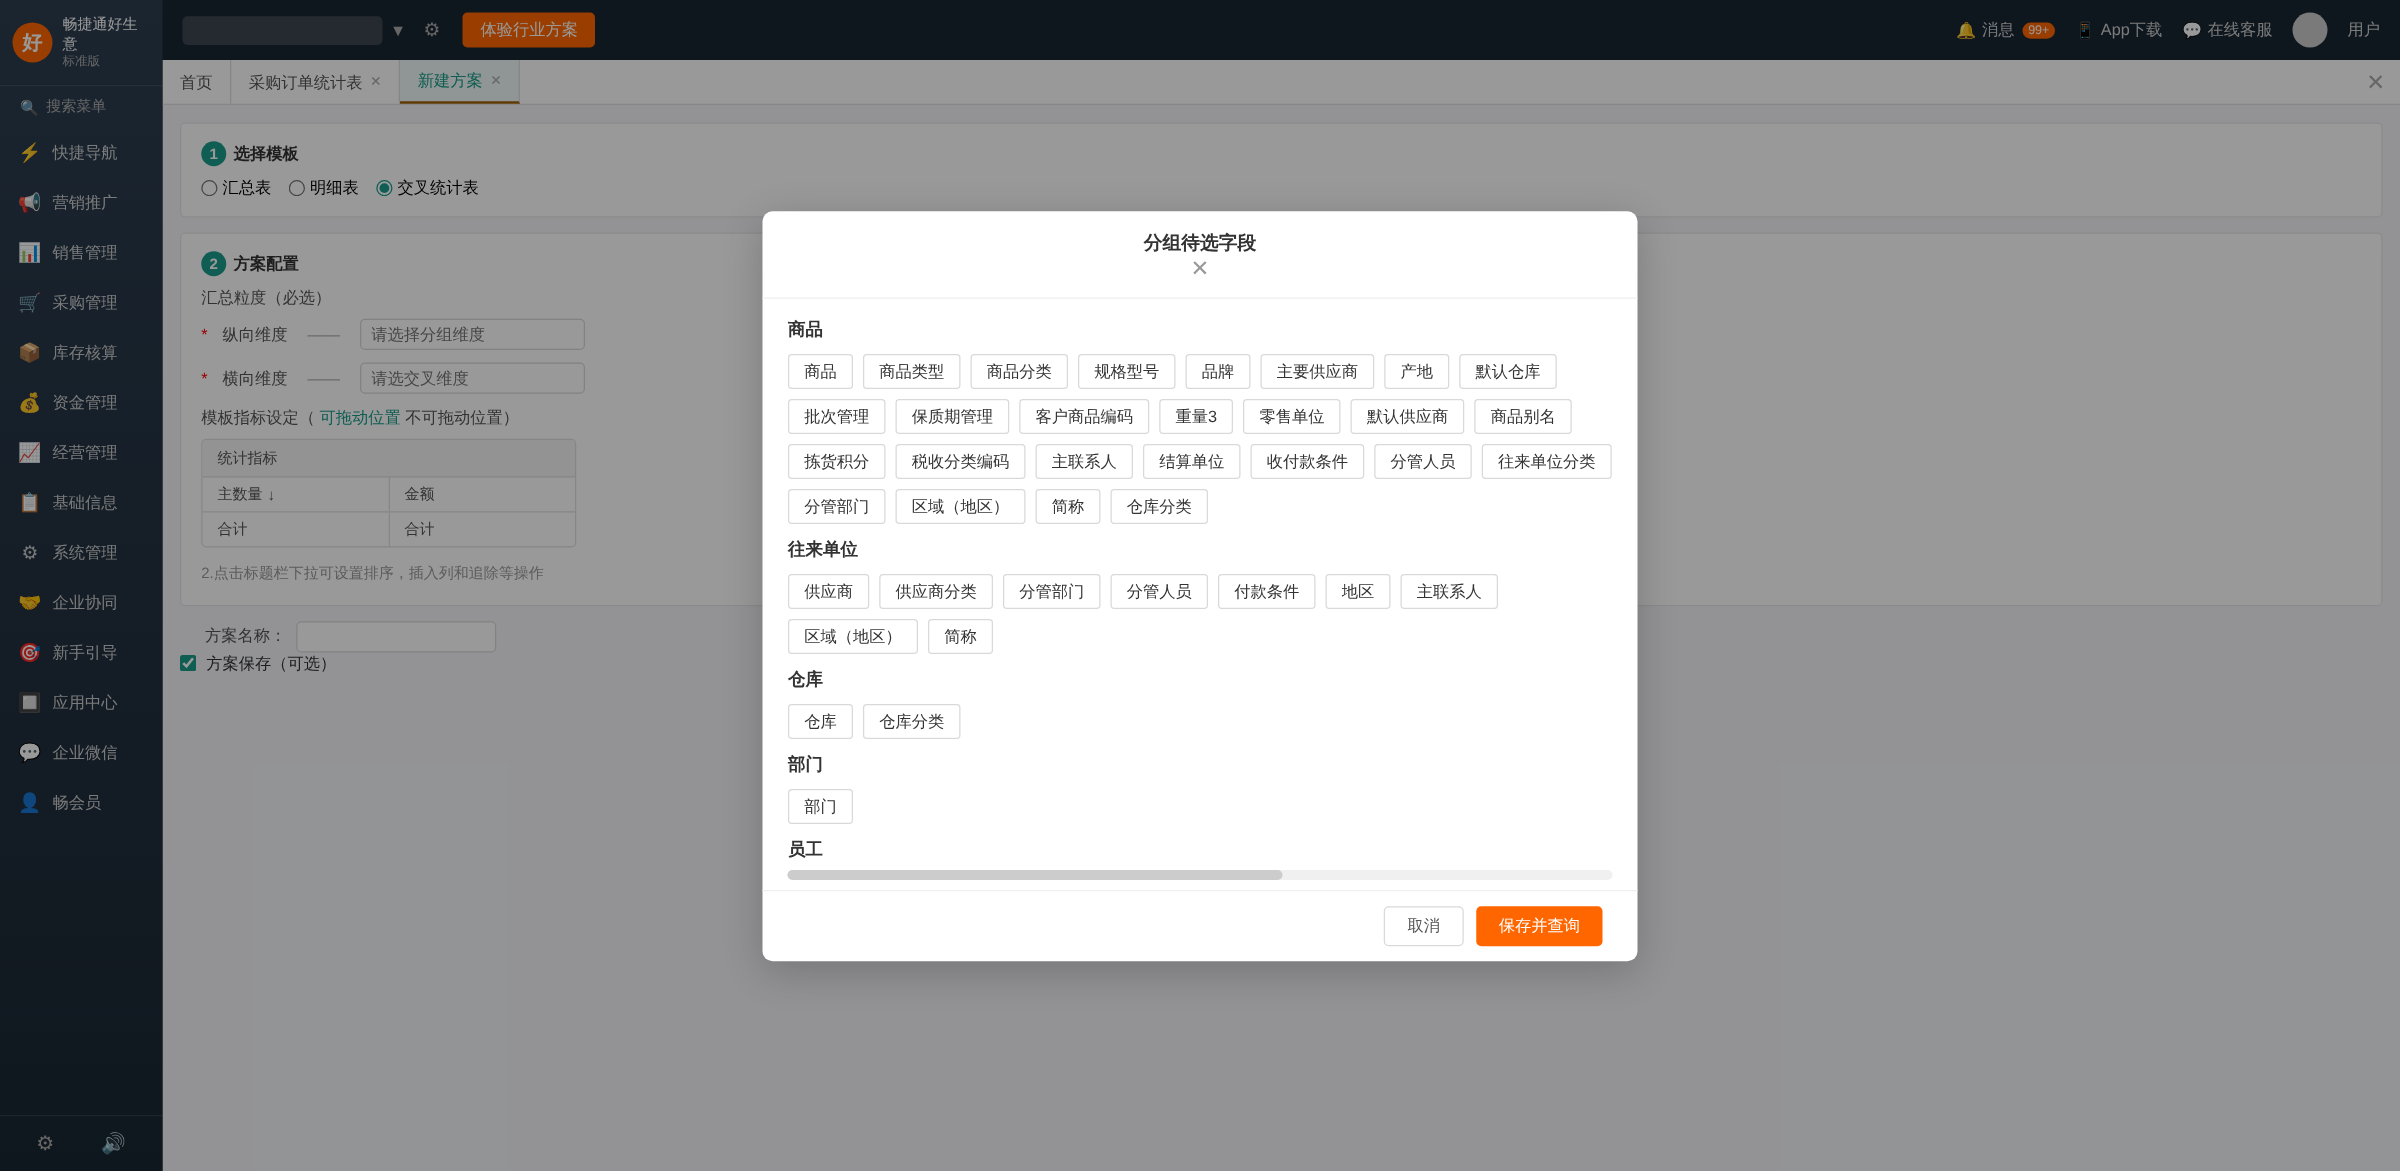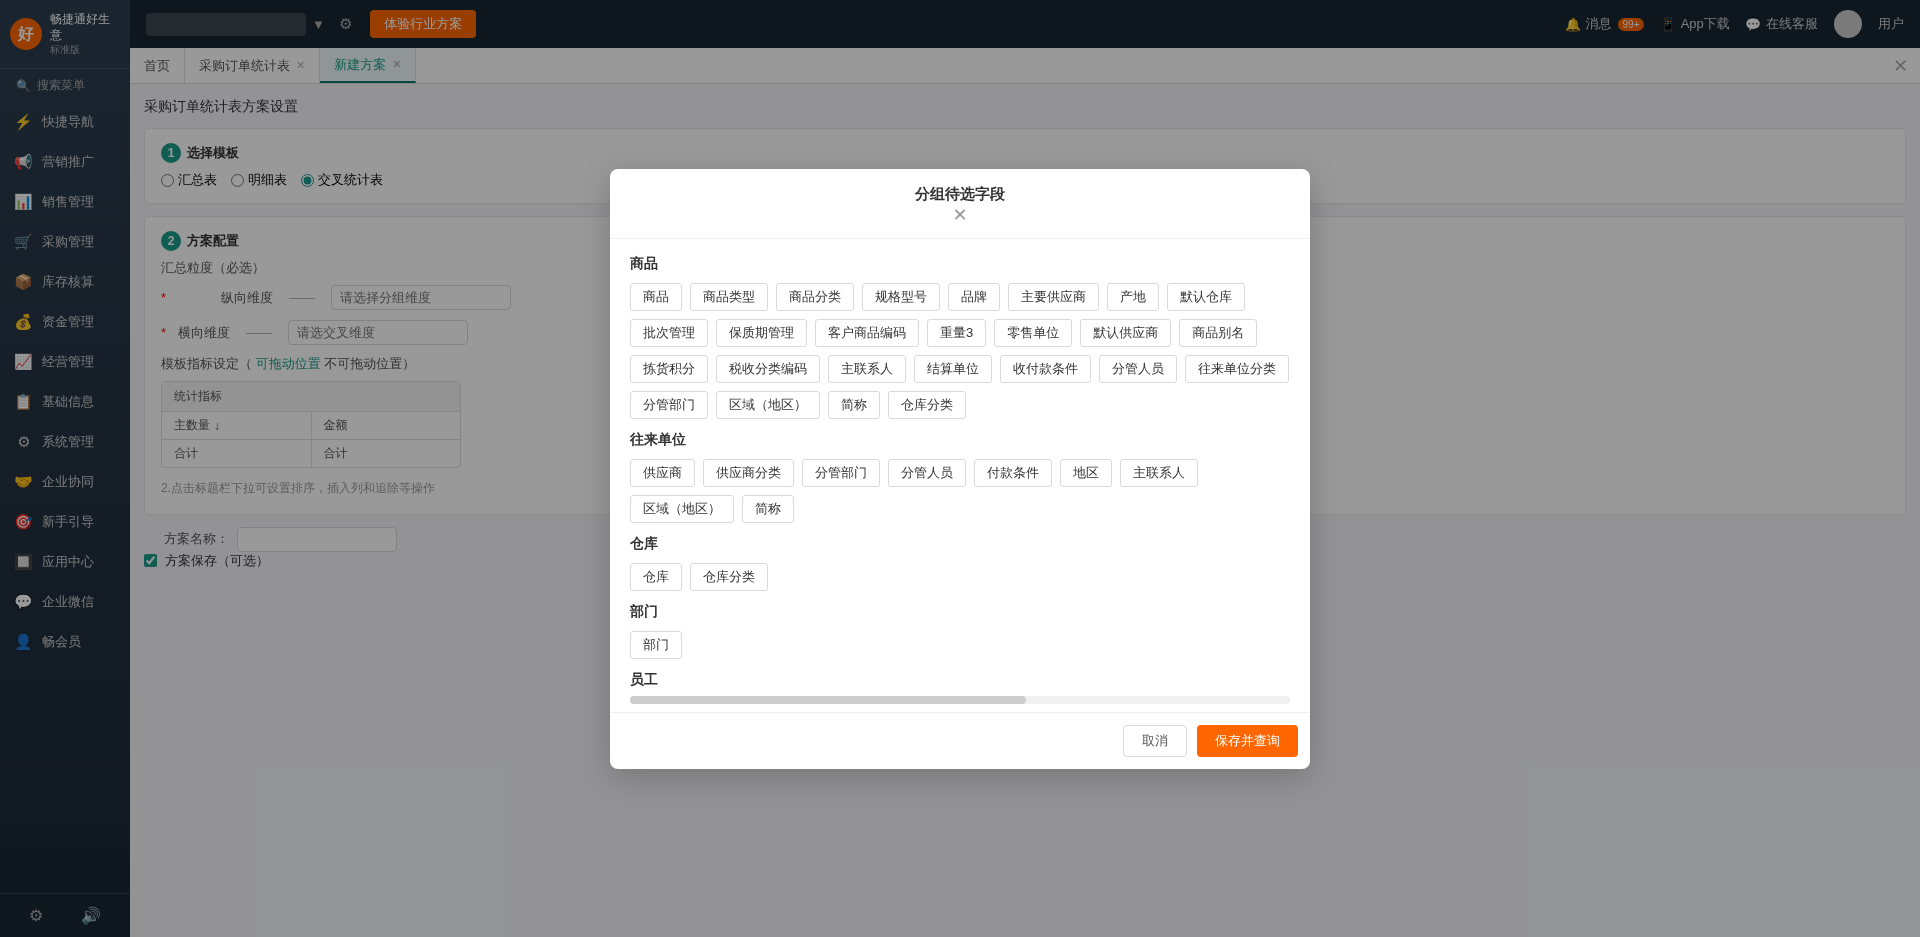--- a/index.html
+++ b/index.html
@@ -37,21 +37,21 @@
     .topbar-right-item { display: flex; align-items: center; gap: 4px; cursor: pointer; }
     .badge { background: #f60; color: white; border-radius: 10px; font-size: 10px; padding: 1px 5px; margin-left: 2px; }
     .avatar { width: 28px; height: 28px; background: #ccc; border-radius: 50%; }
 
     
     .tabbar {
       position: fixed; left: 130px; top: 48px; right: 0; height: 36px; background: #fff;
       display: flex; align-items: center; border-bottom: 1px solid #e0e0e0; z-index: 98;
     }
     .tab-item { display: flex; align-items: center; padding: 0 14px; height: 100%; font-size: 13px; color: #555; cursor: pointer; border-right: 1px solid #e0e0e0; white-space: nowrap; }
-    .tab-item.active { color: #1a9c8a; border-bottom: 2px solid #0f766e; background: #f0faf8; }
+    .tab-item.active { color: #1a9c8a; border-bottom: 2px solid #a16207; background: #f0faf8; }
     .tab-close { margin-left: 6px; color: #aaa; font-size: 11px; cursor: pointer; }
     .tabbar-close-all { margin-left: auto; color: #aaa; padding: 0 12px; font-size: 18px; cursor: pointer; }
 
     
     .main-content {
       position: fixed; left: 130px; top: 84px; right: 0; bottom: 0; overflow: auto; background: #f5f6fa; padding: 14px;
     }
     .page-title { font-size: 14px; color: #333; margin-bottom: 12px; }
     .step-label { display: inline-flex; align-items: center; gap: 6px; font-size: 13px; font-weight: bold; color: #333; margin-bottom: 8px; }
     .step-num { background: #1a9c8a; color: white; border-radius: 50%; width: 20px; height: 20px; display: inline-flex; align-items: center; justify-content: center; font-size: 12px; }
@@ -76,21 +76,21 @@
     .dialog-title { font-size: 15px; font-weight: bold; color: #333; }
     .dialog-close { cursor: pointer; color: #999; font-size: 18px; }
     .dialog-body { overflow-y: auto; padding: 16px 20px; flex: 1; }
     .section-title { font-size: 14px; color: #333; font-weight: bold; margin-bottom: 10px; margin-top: 8px; }
     .section-title:first-child { margin-top: 0; }
     .tag-grid { display: flex; flex-wrap: wrap; gap: 8px; margin-bottom: 12px; }
     .tag-item {
       border: 1px solid #d9d9d9; border-radius: 3px; padding: 4px 12px; font-size: 13px; color: #333; cursor: pointer; background: white;
       transition: border-color 0.2s, color 0.2s;
     }
-    .dialog-footer { display: flex; justify-content: flex-end; padding: 12px 12px; border-top: 1px solid #f0f0f0; gap: 10px; }
+    .dialog-footer { display: flex; justify-content: flex-end; padding: 12px 28px; border-top: 1px solid #f0f0f0; gap: 10px; }
     .btn-cancel { border: 1px solid #d9d9d9; background: white; color: #555; border-radius: 4px; padding: 6px 18px; font-size: 13px; cursor: pointer; }
     .btn-confirm { background: #f60; color: white; border: none; border-radius: 4px; padding: 6px 18px; font-size: 13px; cursor: pointer; }
     .scrollbar-track { height: 8px; background: #f0f0f0; border-radius: 4px; position: relative; }
     .scrollbar-thumb { height: 8px; background: #ccc; border-radius: 4px; width: 60%; position: absolute; left: 0; }
     .dialog-scrollbar { padding: 4px 20px 8px; }
   </style>
 </head>
 <body>
 
 <div class="sidebar">
@@ -202,21 +202,20 @@
     <span class="tab-close">✕</span>
   </div>
   <div class="tab-item active">
     <span>新建方案</span>
     <span class="tab-close">✕</span>
   </div>
   <div class="tabbar-close-all">✕</div>
 </div>
 
 <div class="main-content">
-  <div class="page-title">采购订单统计表方案设置</div>
 
   <div class="form-card">
     <div class="step-label">
       <span class="step-num">1</span>
       <span>选择模板</span>
     </div>
     <div class="radio-group">
       <label class="radio-item">
         <input type="radio" name="template" style="">
         <span>汇总表</span>
@@ -233,21 +232,21 @@
   </div>
 
   <div class="form-card">
     <div class="step-label">
       <span class="step-num">2</span>
       <span>方案配置</span>
     </div>
     <div style="font-size:13px;color:#555;margin-bottom:8px;">汇总粒度（必选）</div>
     <div class="form-row">
       <span style="color:#f00;font-size:13px;">*</span>
-      <span style="font-size:13px;color:#555;margin-left:43px;">纵向维度</span>
+      <span style="font-size:13px;color:#555;">纵向维度</span>
       <span style="color:#aaa;margin:0 4px;">——</span>
       <input class="form-input" style="width: 180px;" placeholder="请选择分组维度">
     </div>
     <div class="form-row">
       <span style="color:#f00;font-size:13px;">*</span>
       <span style="font-size:13px;color:#555;">横向维度</span>
       <span style="color:#aaa;margin:0 4px;">——</span>
       <input class="form-input" style="width: 180px;" placeholder="请选交叉维度">
     </div>
     <div style="font-size:13px;color:#555;margin-bottom:8px;">

